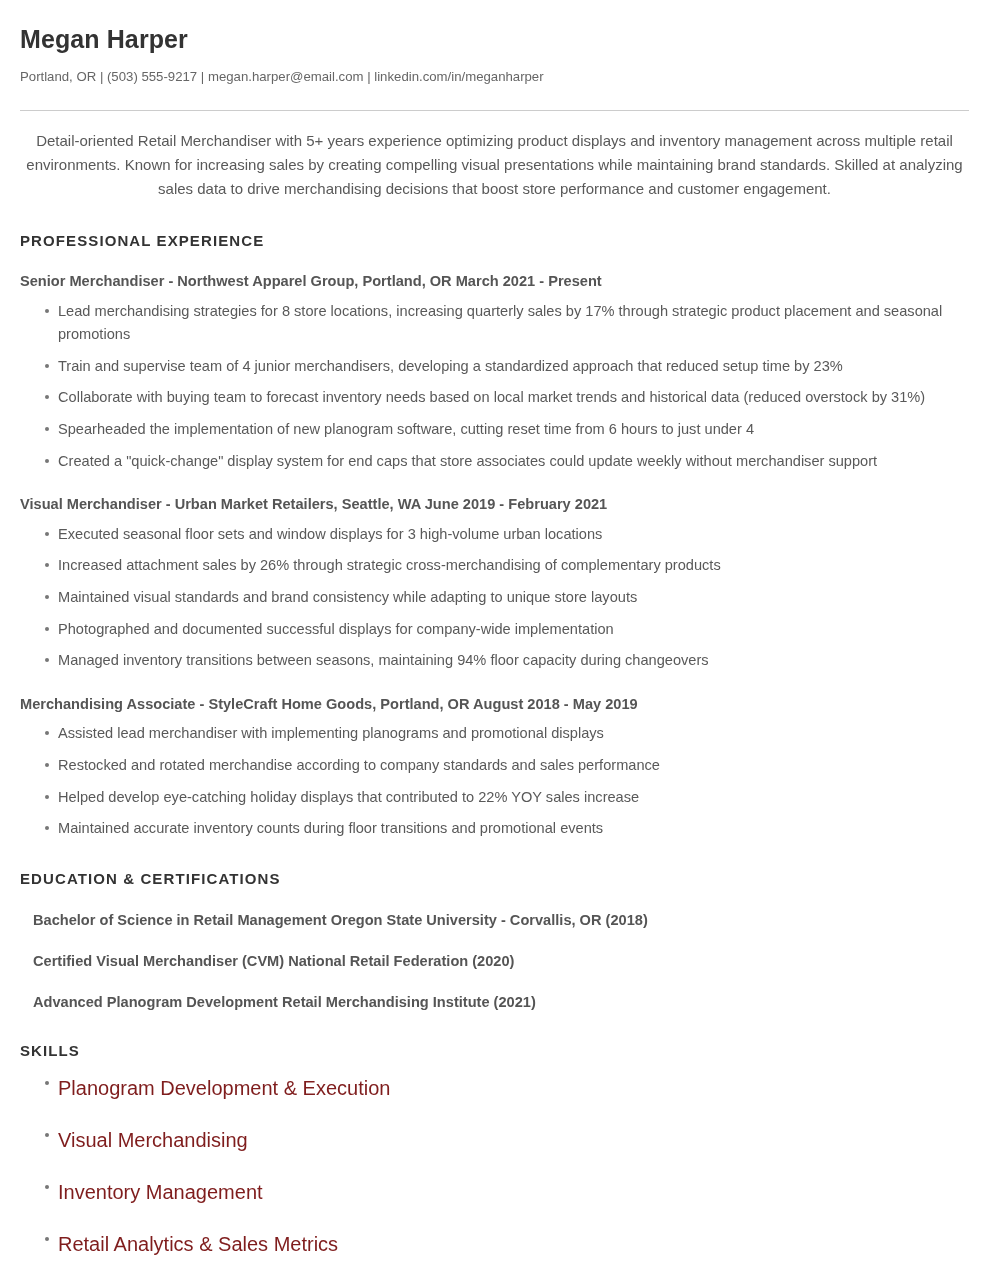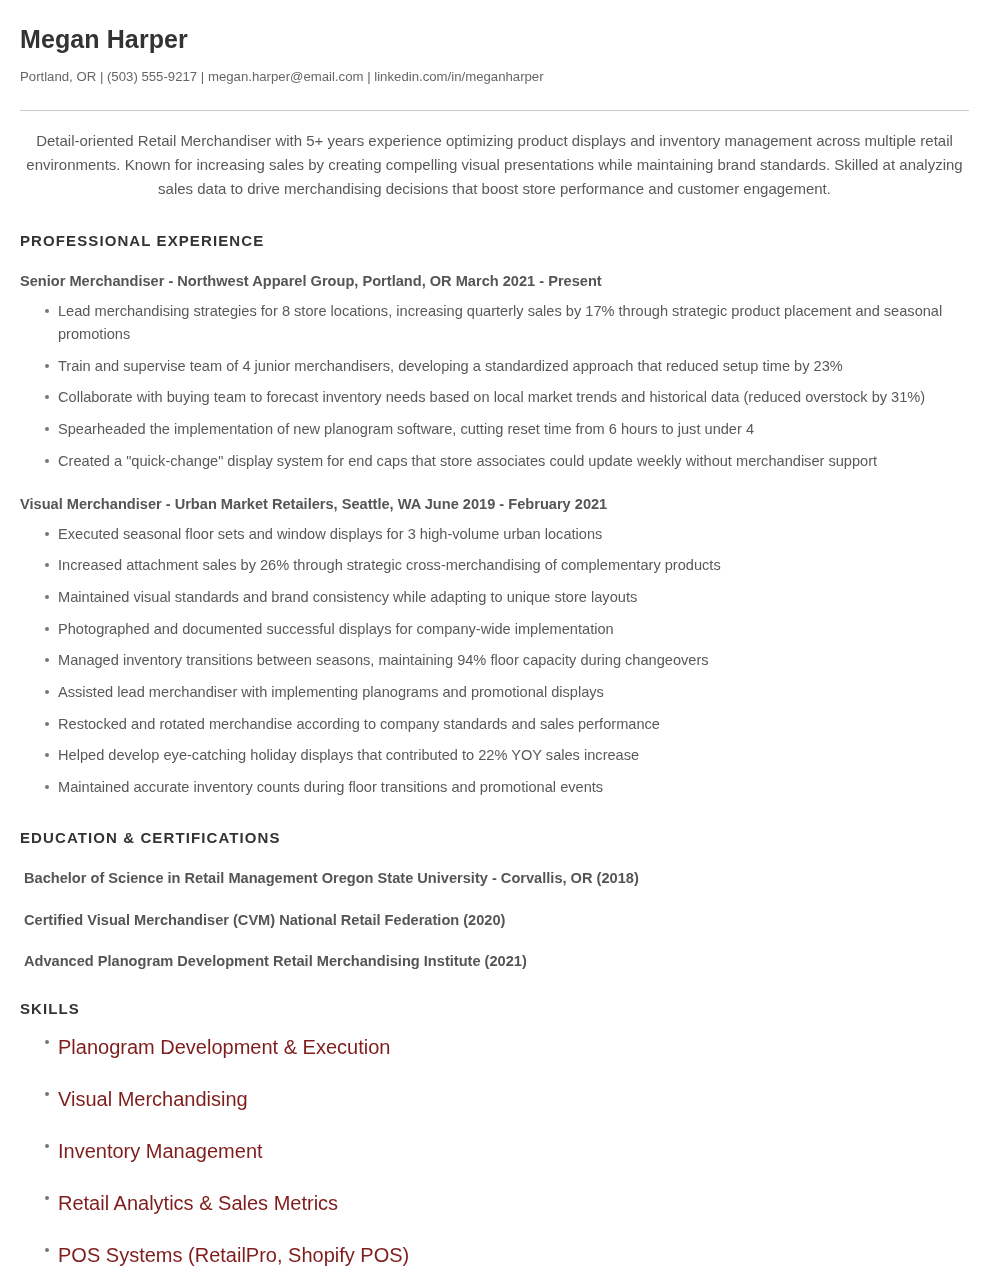--- a/index.html
+++ b/index.html
@@ -95,21 +95,21 @@
     left: 25px;
     top: 9px;
     width: 4px;
     height: 4px;
     border-radius: 50%;
     background: #777777;
   }
 
   
   .edu-list {
-    margin: 4px;
+    margin: 13px;
     padding: 0;
     list-style: none;
   }
   .edu-item {
     font-size: 14.6px;
     font-weight: bold;
     color: #555555;
     margin-top: 21px;
     line-height: 1.4;
   }
@@ -173,20 +173,21 @@
       <ul class="bullets">
         <li>Executed seasonal floor sets and window displays for 3 high-volume urban locations</li>
         <li>Increased attachment sales by 26% through strategic cross-merchandising of complementary products</li>
         <li>Maintained visual standards and brand consistency while adapting to unique store layouts</li>
         <li>Photographed and documented successful displays for company-wide implementation</li>
         <li>Managed inventory transitions between seasons, maintaining 94% floor capacity during changeovers</li>
       </ul>
     </div>
 
     <div class="job">
+      <div class="job-title">Merchandising Associate - StyleCraft Home Goods, Portland, OR August 2018 - May 2019</div>
       <ul class="bullets">
         <li>Assisted lead merchandiser with implementing planograms and promotional displays</li>
         <li>Restocked and rotated merchandise according to company standards and sales performance</li>
         <li>Helped develop eye-catching holiday displays that contributed to 22% YOY sales increase</li>
         <li>Maintained accurate inventory counts during floor transitions and promotional events</li>
       </ul>
     </div>
 
   </section>
 

